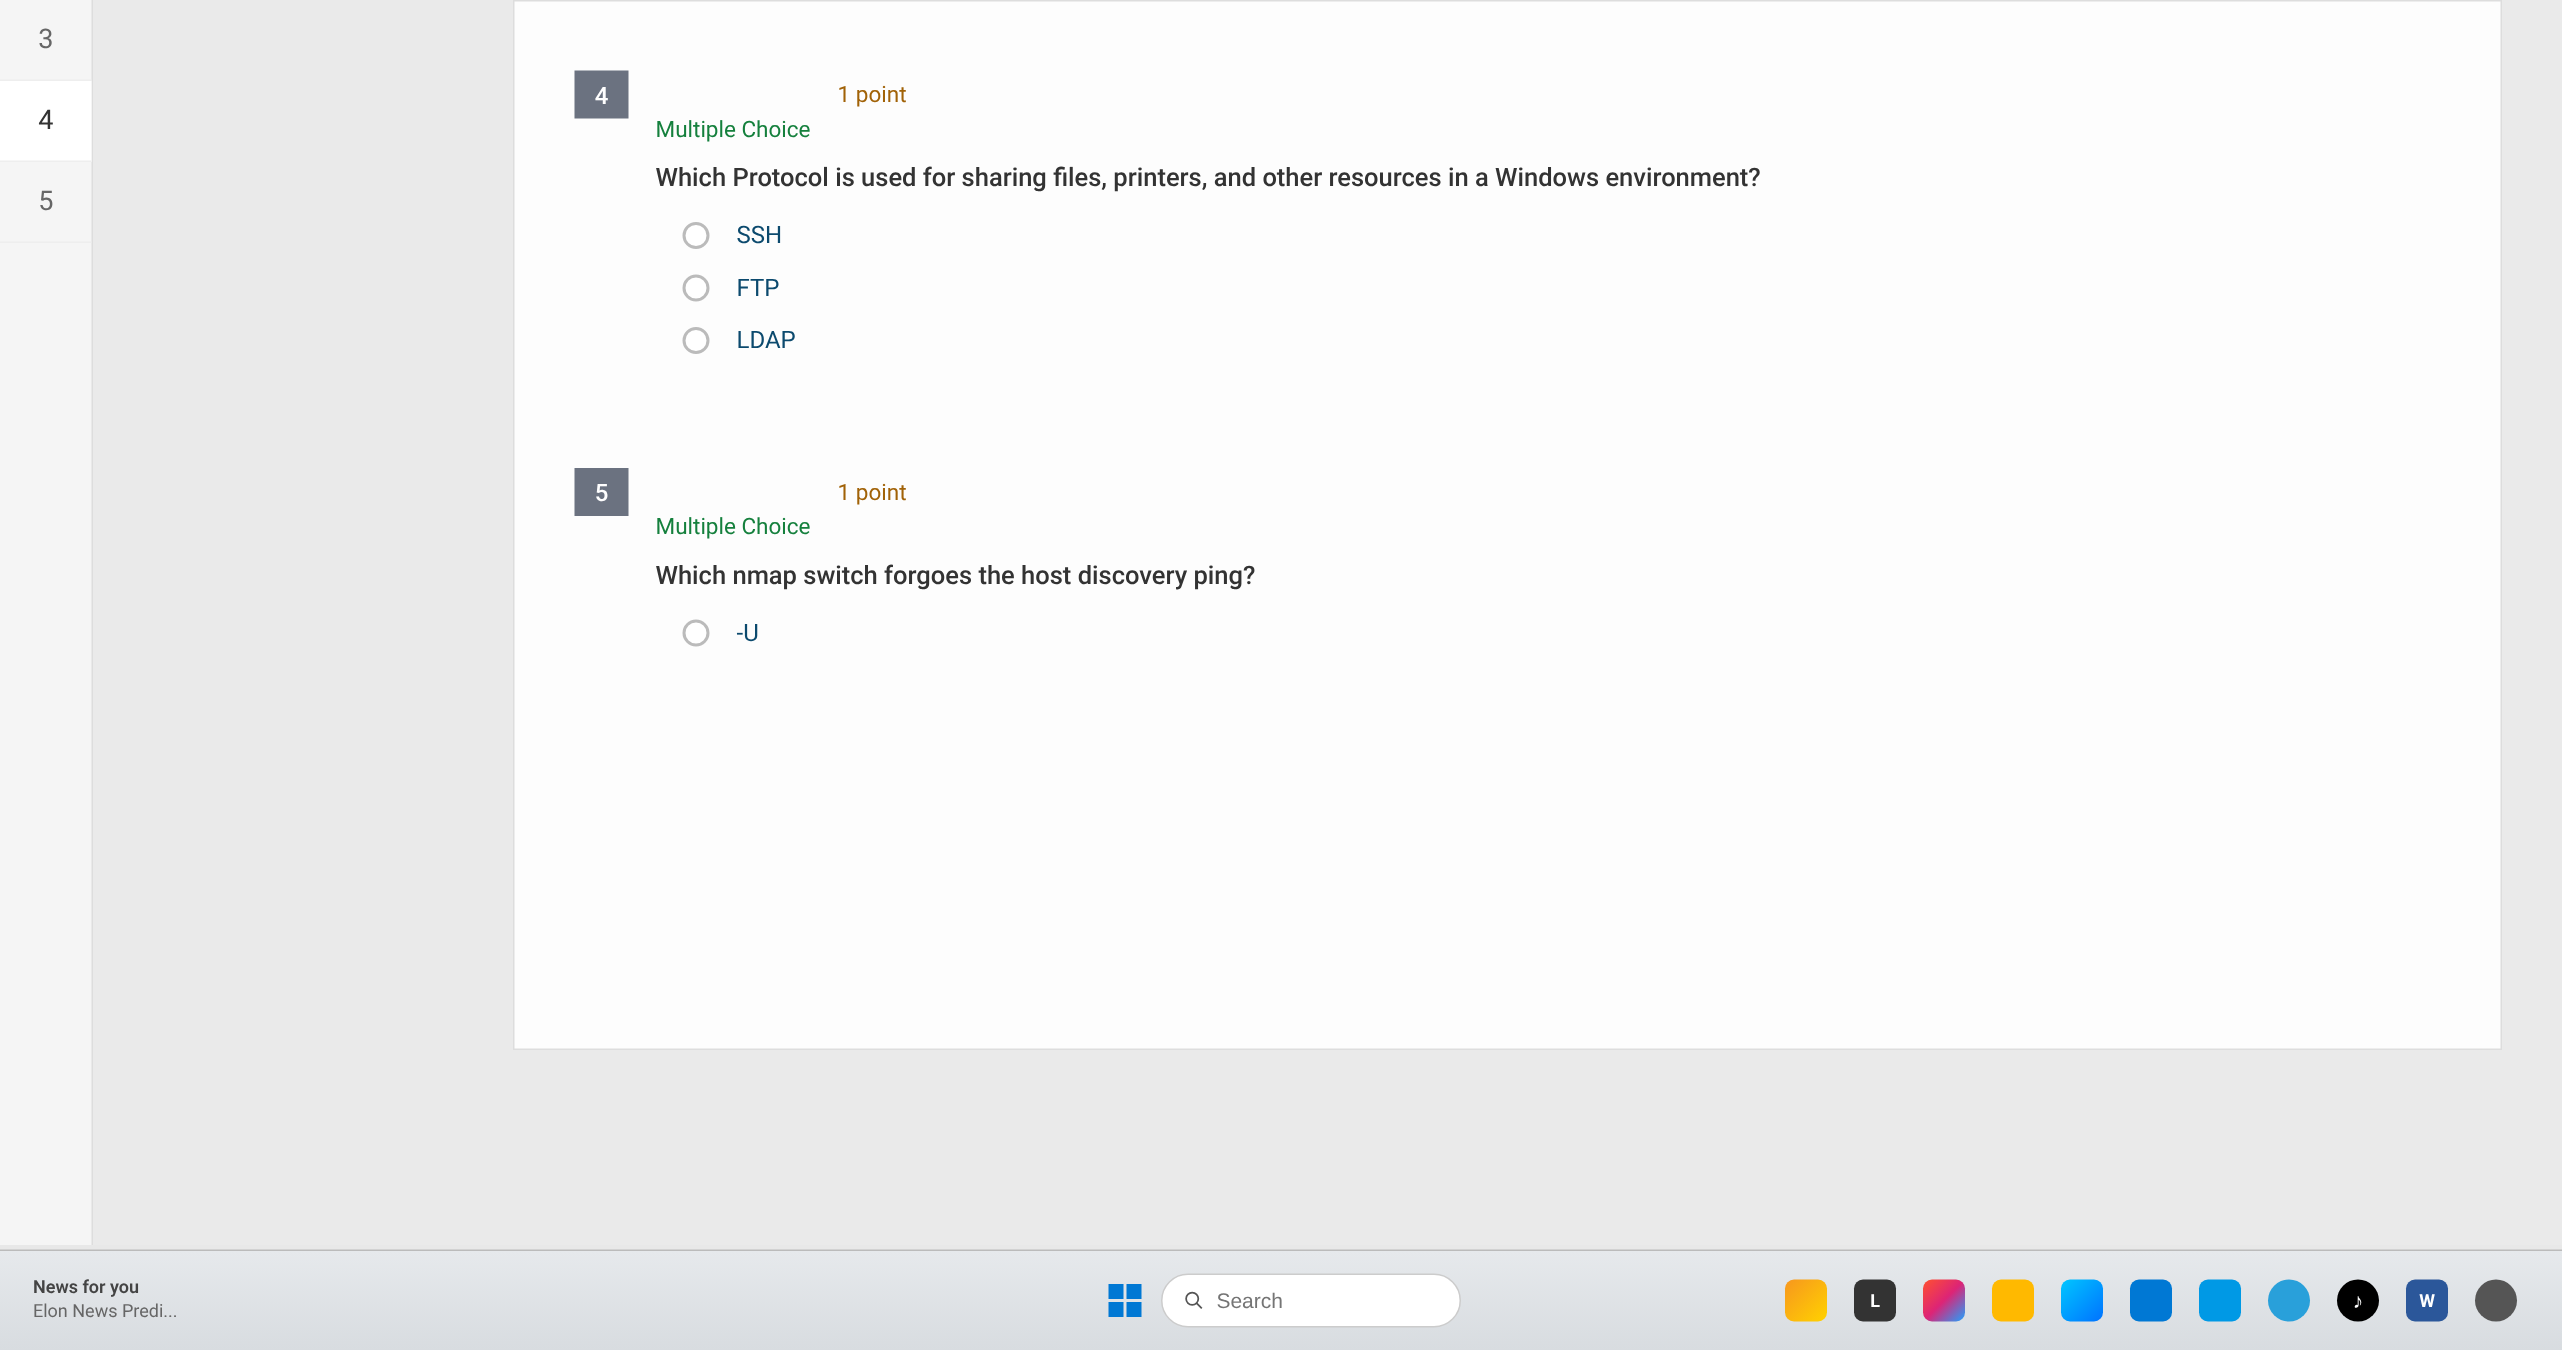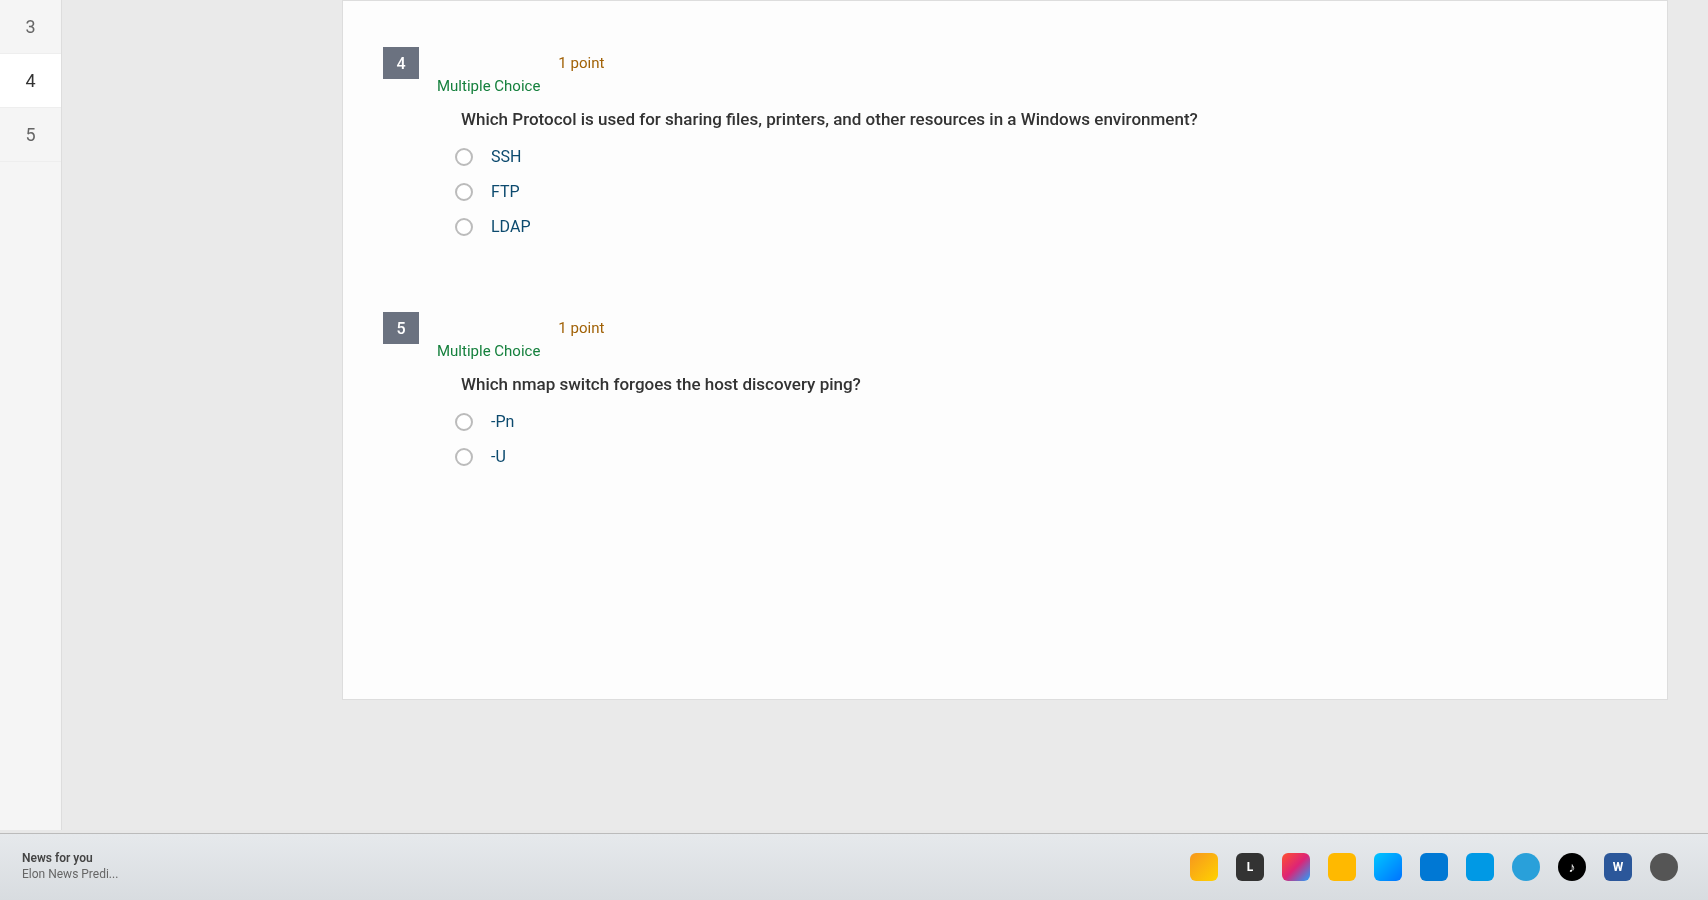--- a/index.html
+++ b/index.html
@@ -80,21 +80,21 @@
       font-size: 15px;
       margin-top: 46px;
     }
     .question-points {
       color: #a16207;
       font-size: 15px;
     }
     .question-prompt {
       font-size: 17px;
       color: #333;
-      margin-left: 78px;
+      margin-left: 54px;
       margin-bottom: 18px;
       font-weight: 500;
     }
     .answer-option {
       display: flex;
       align-items: center;
       gap: 18px;
       margin-left: 72px;
       margin-bottom: 16px;
       cursor: pointer;
@@ -262,37 +262,50 @@
 
     <div class="question-block">
       <div class="question-header">
         <div class="question-number">5</div>
         <span class="question-type">Multiple Choice</span>
         <span class="question-points">1 point</span>
       </div>
       <div class="question-prompt">Which nmap switch forgoes the host discovery ping?</div>
       <div class="answer-option">
         <div class="radio-circle"></div>
-        <span class="answer-label">-Pn</span>
-      </div>
-      <div class="answer-option">
-        <div class="radio-circle"></div>
         <span class="answer-label">-U</span>
       </div>
     </div>
 
   </div>
 </div>
 
 <div class="taskbar">
   <div class="taskbar-widget">
     <span class="title">News for you</span>
     <span class="subtitle">Elon News Predi...</span>
   </div>
 
+  <div class="taskbar-center">
+    <div class="start-button">
+      <div class="win-logo">
+        <span></span>
+          <span></span>
+          <span></span>
+          <span></span>
+      </div>
+    </div>
+    <div class="search-box">
+      <svg class="search-icon-svg" viewBox="0 0 24 24">
+          <circle cx="10" cy="10" r="7"></circle>
+          <line x1="15" y1="15" x2="21" y2="21"></line>
+        </svg>
+      <input type="text" placeholder="Search" style="">
+    </div>
+  </div>
 
   <div class="taskbar-right">
     <div class="taskbar-icon icon-a"></div>
     <div class="taskbar-icon icon-b">L</div>
     <div class="taskbar-icon icon-c"></div>
     <div class="taskbar-icon icon-d"></div>
     <div class="taskbar-icon icon-e"></div>
     <div class="taskbar-icon icon-f"></div>
     <div class="taskbar-icon icon-g"></div>
     <div class="taskbar-icon icon-h"></div>

